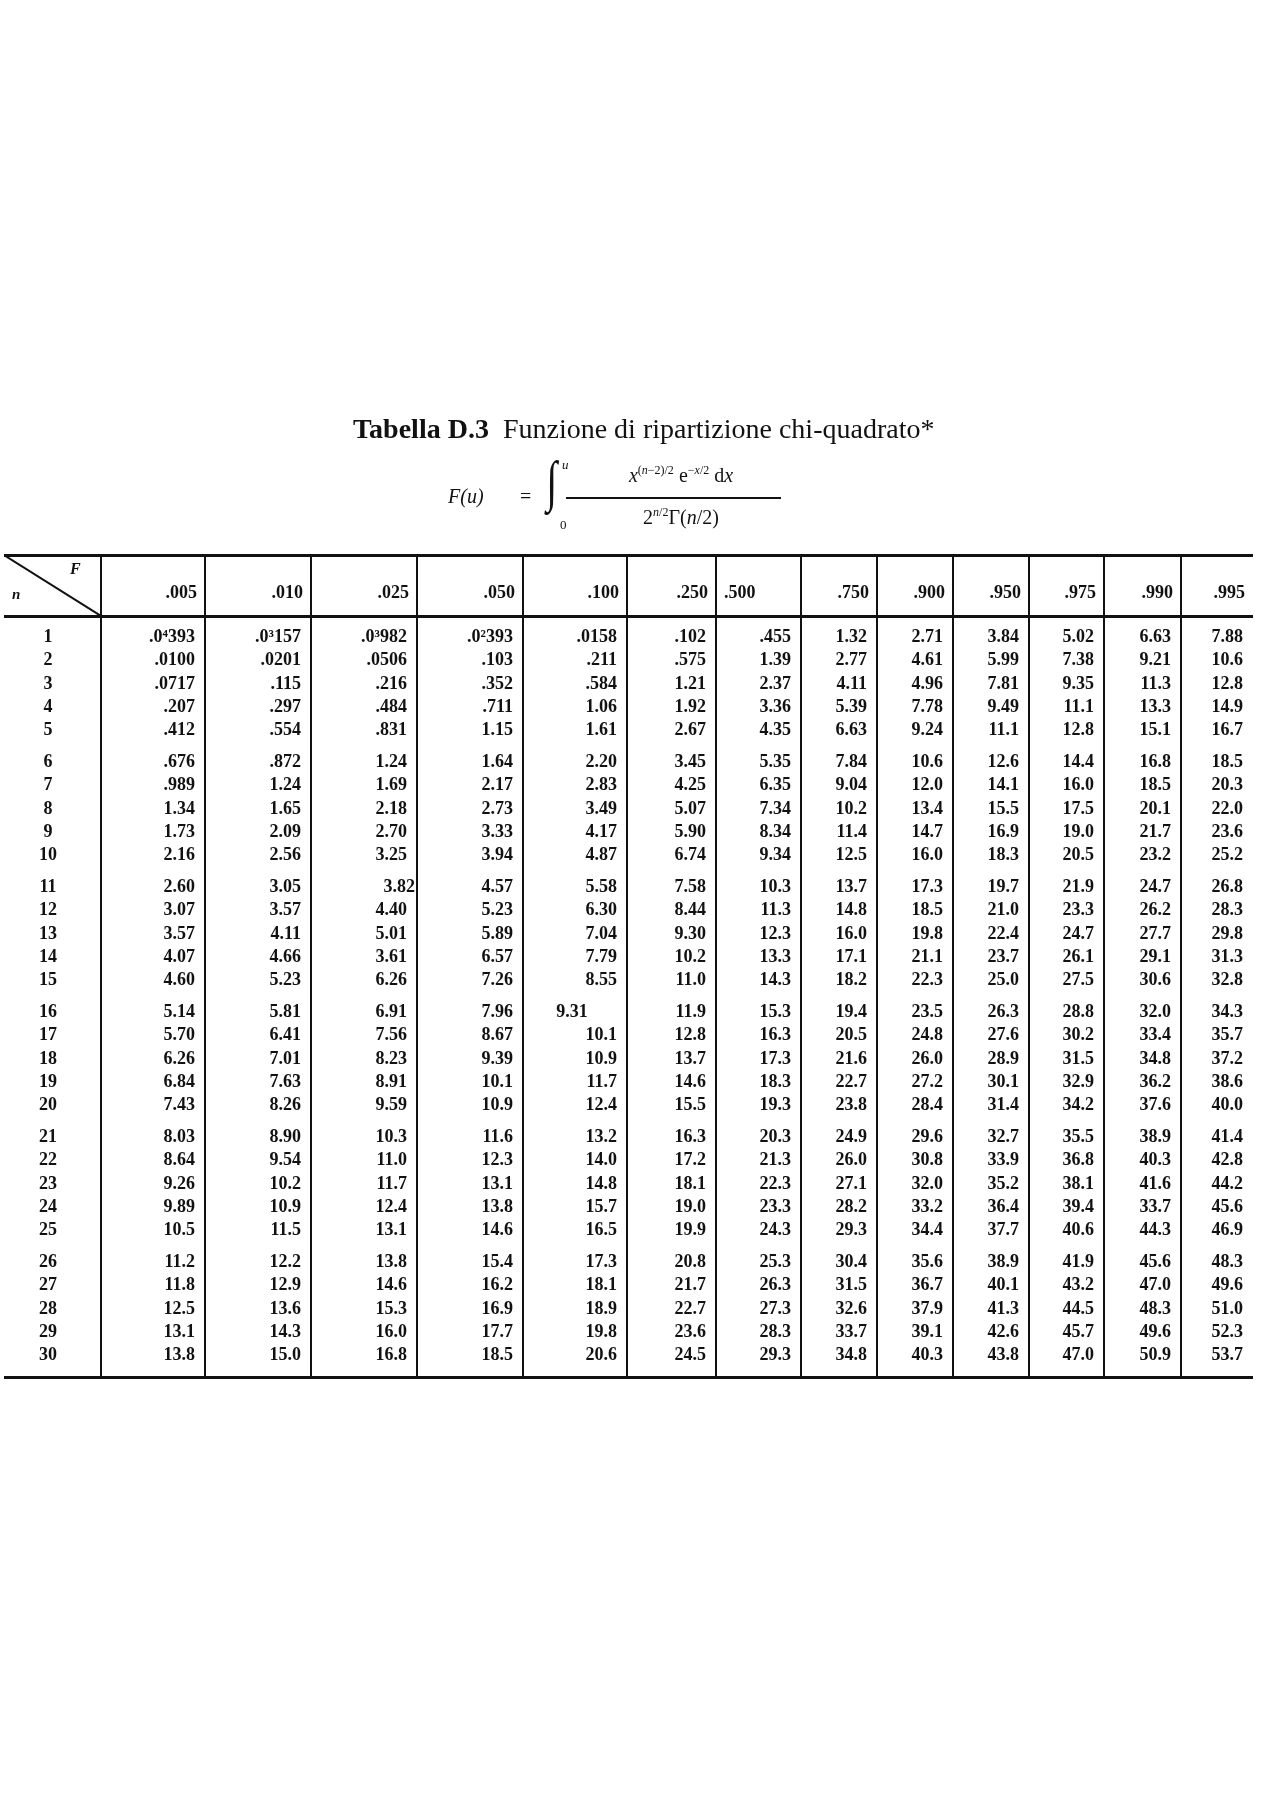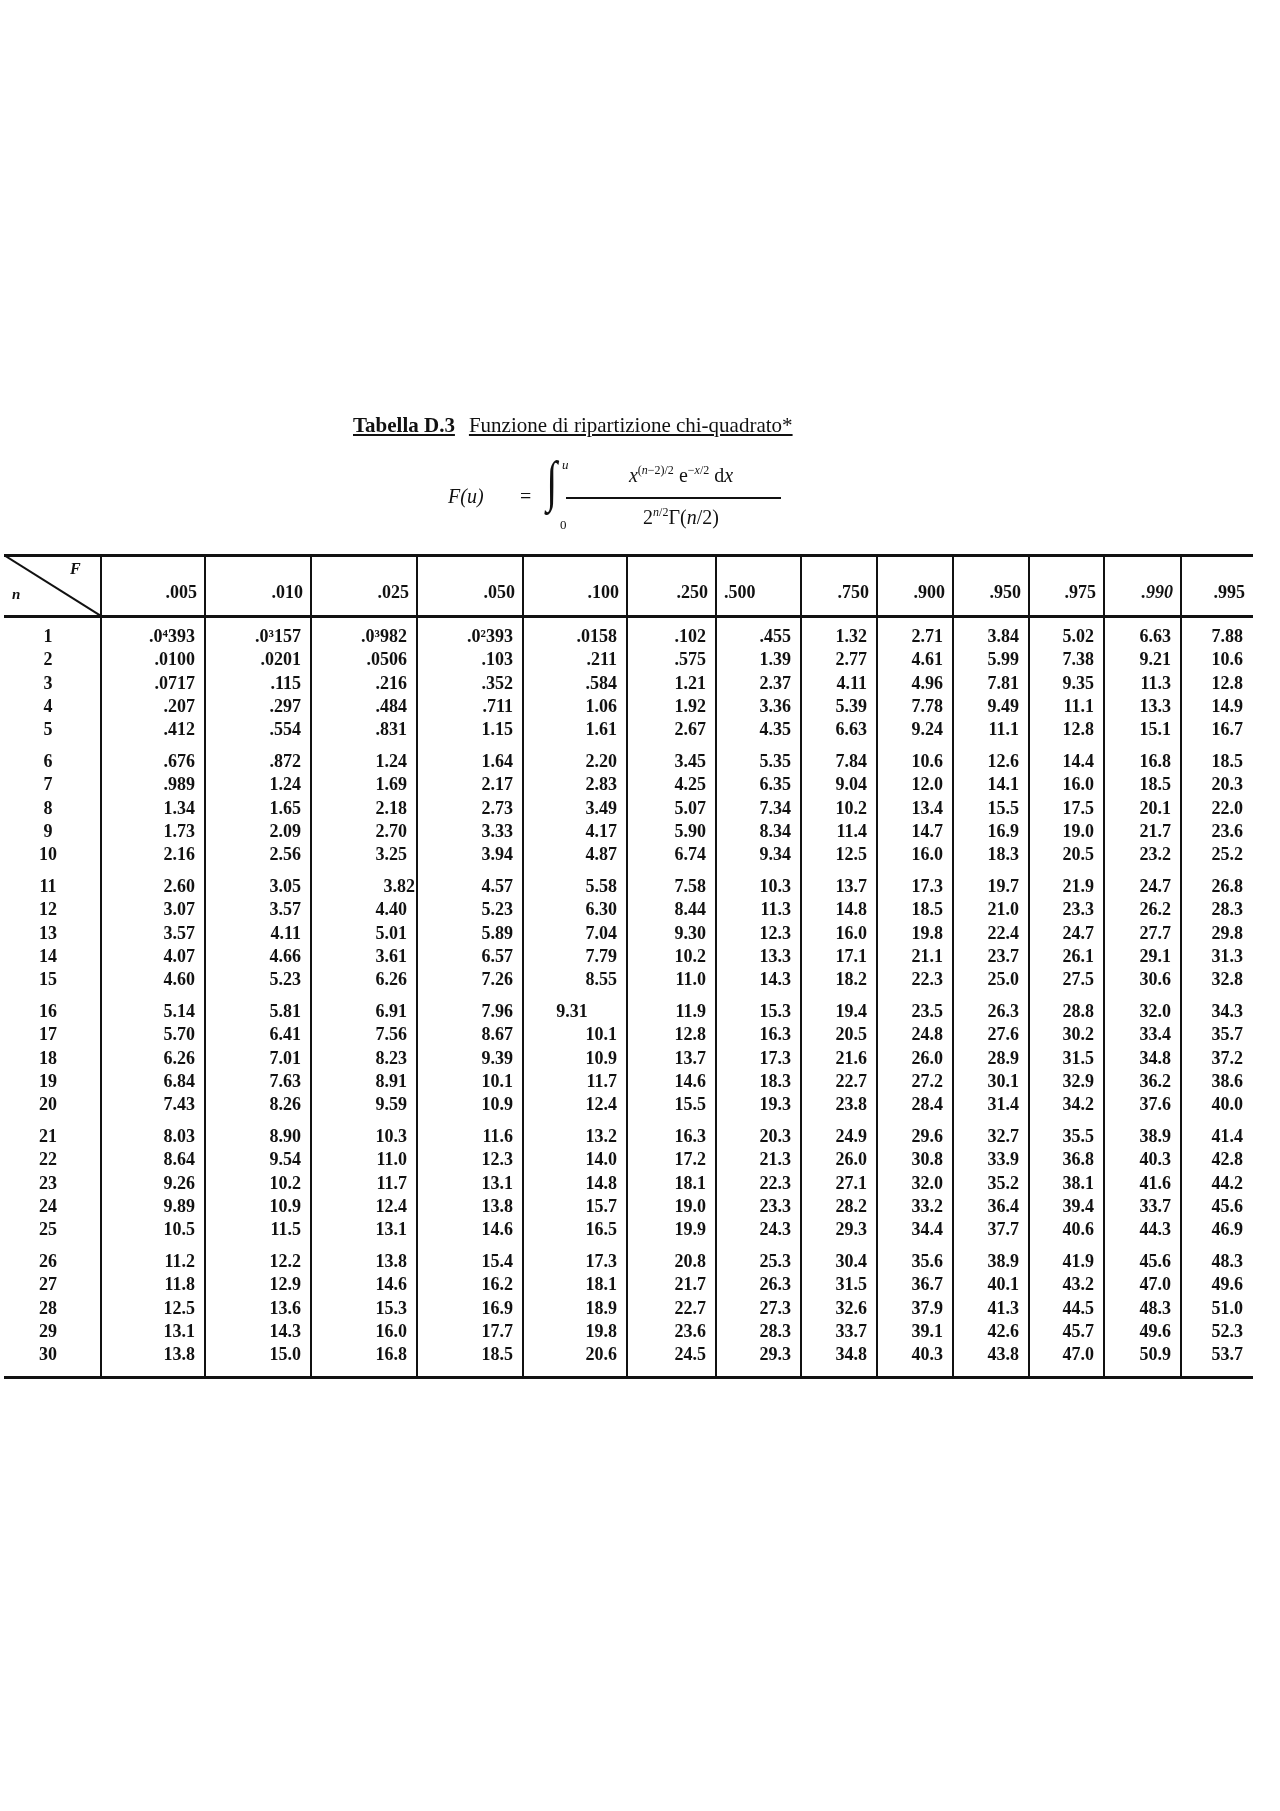--- a/index.html
+++ b/index.html
@@ -1,18 +1,18 @@
 <!DOCTYPE html>
 <html><head>
 <meta charset="utf-8">
 <style>
   html, body { margin:0; padding:0; background:#ffffff; }
   body { width:1280px; height:1811px; position:relative; overflow:hidden;
          font-family:"Liberation Serif","DejaVu Serif",serif; color:#111; }
-  .title { position:absolute; left:353px; top:413px; font-size:21px; white-space:nowrap;text-decoration:underline; }
+  .title { position:absolute; left:353px; top:413px; font-size:28px; white-space:nowrap; }
   .title .bold { font-weight:bold; margin-right:14px; }
   .formula { position:absolute; left:448px; top:455px; height:85px; width:360px; font-size:20px; }
   .formula .lhs { position:absolute; left:0; top:30px; font-style:italic; }
   .formula .eq { position:absolute; left:72px; top:30px; }
   .formula .integral { position:absolute; left:96px; top:-2px; font-size:56px; line-height:1; transform:scaleX(0.7); }
   .formula .ulim { position:absolute; left:114px; top:2px; font-size:13px; font-style:italic; }
   .formula .llim { position:absolute; left:112px; top:62px; font-size:13px; }
   .formula .num { position:absolute; left:133px; top:8px; width:200px; text-align:center; white-space:nowrap; }
   .formula .bar { position:absolute; left:118px; top:42px; width:215px; height:1.5px; background:#111; }
   .formula .den { position:absolute; left:133px; top:50px; width:200px; text-align:center; white-space:nowrap; }
@@ -79,21 +79,21 @@
     <div class="hcell" style="left: 201px; width: 98px; text-align: right;">.010</div>
     <div class="hcell" style="left: 307px; width: 98px; text-align: right;">.025</div>
     <div class="hcell" style="left: 413px; width: 98px; text-align: right;">.050</div>
     <div class="hcell" style="left: 519px; width: 96px; text-align: right;">.100</div>
     <div class="hcell" style="left: 623px; width: 81px; text-align: right;">.250</div>
     <div class="hcell" style="left: 720px; width: 77px; text-align: left;">.500</div>
     <div class="hcell" style="left: 797px; width: 68px; text-align: right;">.750</div>
     <div class="hcell" style="left: 873px; width: 68px; text-align: right;">.900</div>
     <div class="hcell" style="left: 949px; width: 68px; text-align: right;">.950</div>
     <div class="hcell" style="left: 1025px; width: 67px; text-align: right;">.975</div>
-    <div class="hcell" style="left: 1100px; width: 69px; text-align: right; font-style: italic;">.990</div>
+    <div class="hcell" style="left: 1100px; width: 69px; text-align: right;">.990</div>
     <div class="hcell" style="left: 1177px; width: 64px; text-align: right;">.995</div>
     <div class="cell ncell" style="left: 14px; top: 72px;">1</div>
     <div class="cell vcell" style="top: 72px; left: 101px; width: 90px;">.0⁴393</div>
     <div class="cell vcell" style="top: 72px; left: 205px; width: 92px;">.0³157</div>
     <div class="cell vcell" style="top: 72px; left: 311px; width: 92px;">.0³982</div>
     <div class="cell vcell" style="top: 72px; left: 417px; width: 92px;">.0²393</div>
     <div class="cell vcell" style="top: 72px; left: 523px; width: 90px;">.0158</div>
     <div class="cell vcell" style="top: 72px; left: 627px; width: 75px;">.102</div>
     <div class="cell vcell" style="top: 72px; left: 716px; width: 71px;">.455</div>
     <div class="cell vcell" style="top: 72px; left: 801px; width: 62px;">1.32</div>

